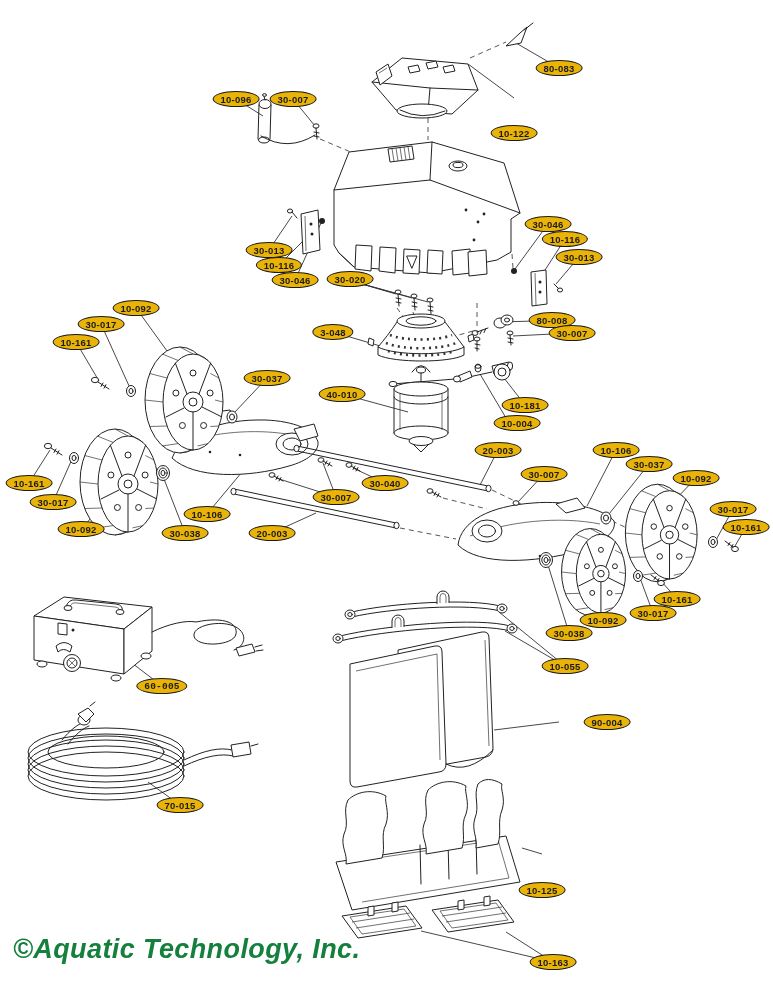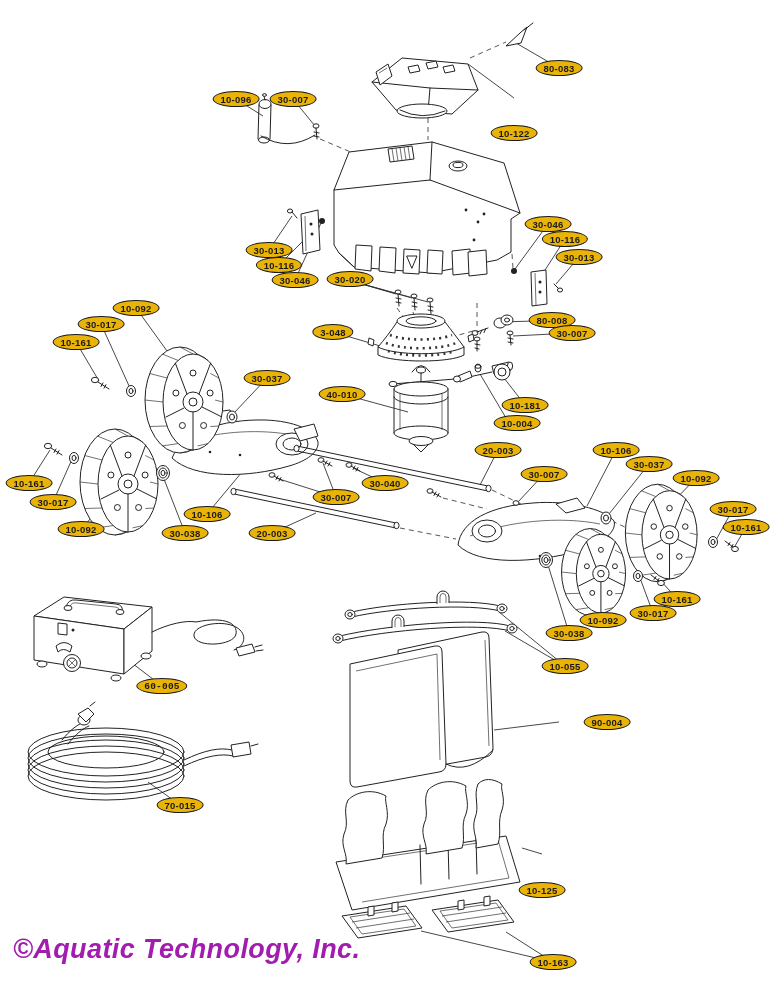--- a/index.html
+++ b/index.html
@@ -13,21 +13,21 @@
   .thin{stroke:#333;stroke-width:0.7;fill:none;}
   .dot{fill:#222;stroke:none;}
   .leadg line{stroke:#333;stroke-width:0.9;}
   .dashg path{stroke:#444;stroke-width:0.9;fill:none;stroke-dasharray:5 4;}
   .holes{stroke:#333;stroke-width:2.6;stroke-dasharray:2 4.2;fill:none;stroke-linecap:butt;}
   .callout{position:absolute;transform:translate(-50%,-50%);background:#eab308;
     border:1.4px solid #1a1a1a;border-radius:50%;padding:1.5px 7px;
     font-size:9.5px;font-weight:700;color:#1a1a1a;letter-spacing:.2px;
     white-space:nowrap;line-height:11px;}
   .copyright{position:absolute;left:13px;top:934px;font-size:27px;font-style:italic;
-    font-weight:600;color:#a21caf;letter-spacing:.4px;}
+    font-weight:600;color:#15803d;letter-spacing:.4px;}
 </style>
 </head>
 <body>
 
 <div class="stage">
 
 <svg class="drawing" width="773" height="1000" viewBox="0 0 773 1000">
   <defs>
     <g id="wheel">
       <ellipse cx="-7" cy="0" rx="35" ry="53" class="w"></ellipse>

